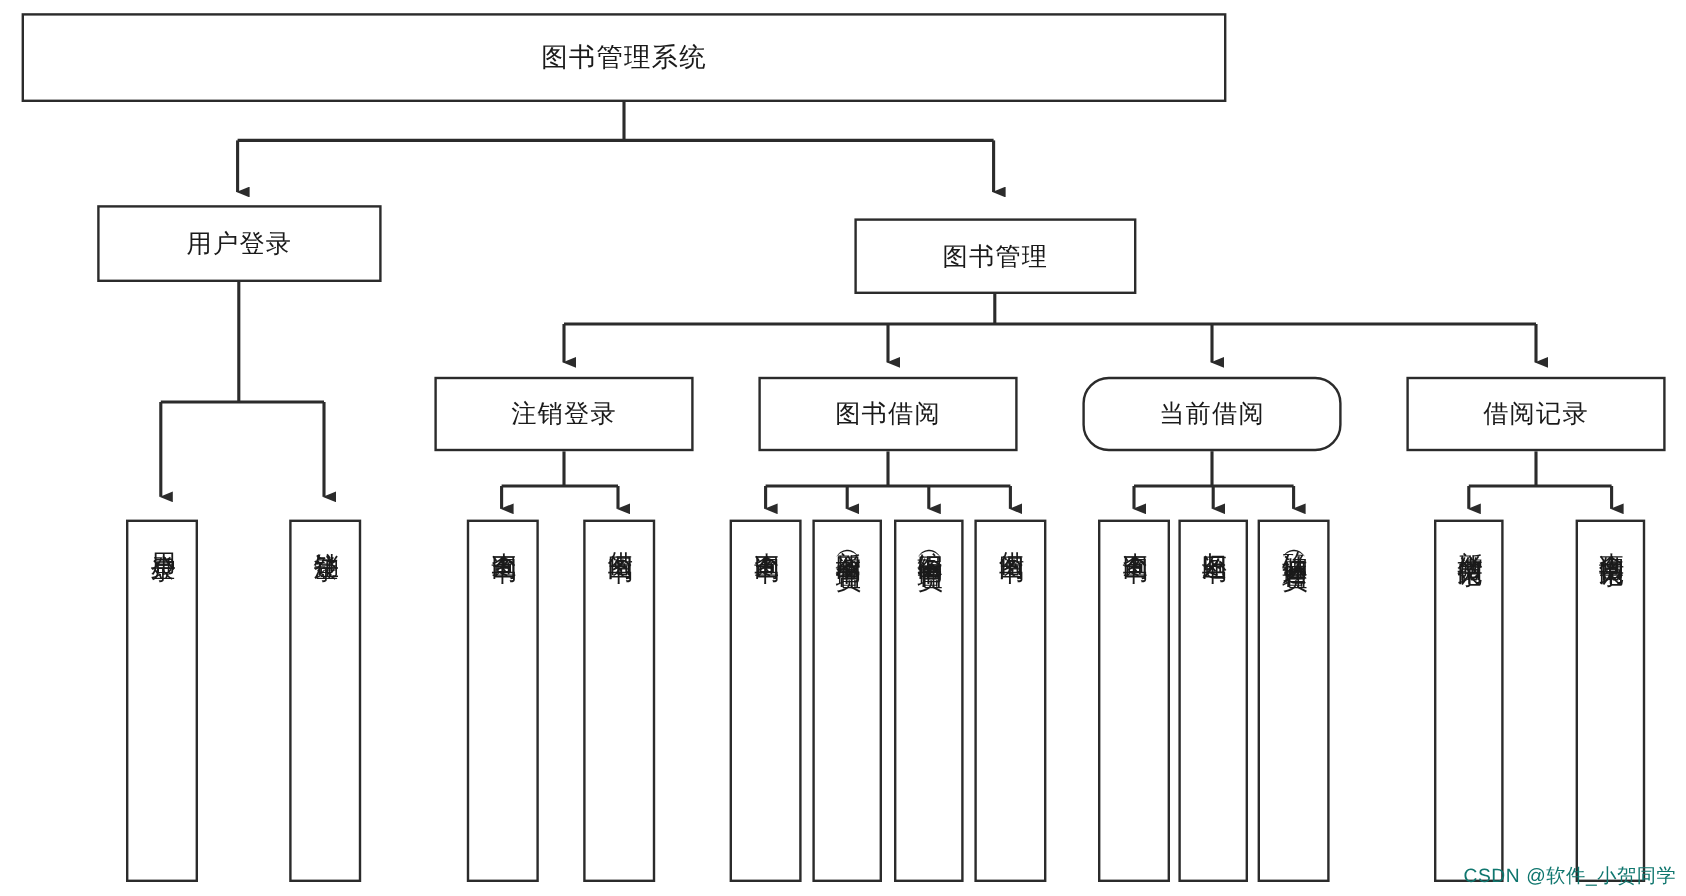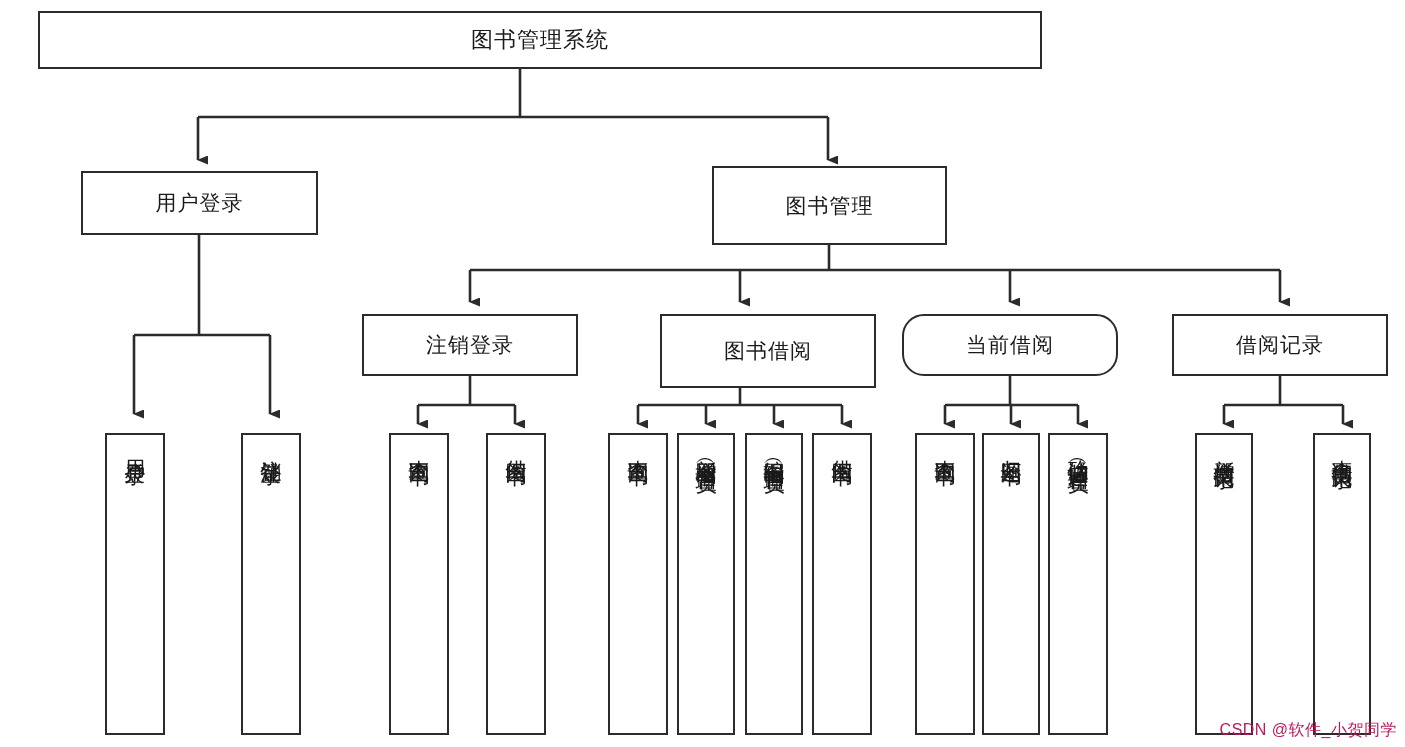--- a/index.html
+++ b/index.html
@@ -9,21 +9,21 @@
   svg#wires{position:absolute;left:0;top:0;width:1405px;height:747px;}
   .node{position:absolute;box-sizing:border-box;background:#ffffff;
         border:2.5px solid #2b2b2b;display:flex;align-items:center;
         justify-content:center;color:#1a1a1a;}
   .node.horiz{font-size:21px;letter-spacing:1px;}
   .node.vert{writing-mode:vertical-rl;text-orientation:upright;
              font-size:21px;letter-spacing:2px;padding-top:8px;
              justify-content:flex-start;align-items:center;line-height:1.05;}
   .node.root{font-size:22px;}
   .watermark{position:absolute;right:8px;bottom:6px;font-size:16px;
-             color:#be185d;letter-spacing:.5px;white-space:nowrap;}
+             color:#0f766e;letter-spacing:.5px;white-space:nowrap;}
 </style>
 </head>
 <body>
 
 <div id="stage">
 
   <svg id="wires" viewBox="0 0 1405 747" xmlns="http://www.w3.org/2000/svg">
     <defs>
       <marker id="arw" markerWidth="9" markerHeight="11" refX="4.5" refY="10" orient="auto" markerUnits="userSpaceOnUse">
         <path d="M0,0 L9,0 L4.5,11 Z" fill="#2b2b2b"></path>
@@ -66,27 +66,27 @@
       <path d="M1011,405 L1011,424" marker-end="url(#arw)"></path>
       <path d="M1078,405 L1078,424" marker-end="url(#arw)"></path>
 
       <path d="M1280,376 L1280,405"></path>
       <path d="M1224,405 L1343,405"></path>
       <path d="M1224,405 L1224,424" marker-end="url(#arw)"></path>
       <path d="M1343,405 L1343,424" marker-end="url(#arw)"></path>
     </g>
   </svg>
 
-  <div class="node horiz root" style="left:18px;top:11px;width:1004px;height:58px;margin-left:20px;">图书管理系统</div>
+  <div class="node horiz root" style="left:18px;top:11px;width:1004px;height:74px;">图书管理系统</div>
 
   <div class="node horiz" style="left:81px;top:171px;width:237px;height:64px;">用户登录</div>
-  <div class="node horiz" style="left:712px;top:166px;width:235px;height:79px;">图书管理</div>
+  <div class="node horiz" style="left:712px;top:182px;width:235px;height:63px;">图书管理</div>
 
   <div class="node horiz" style="left:362px;top:314px;width:216px;height:62px;">注销登录</div>
-  <div class="node horiz" style="left:632px;top:314px;width:216px;height:74px;margin-left:28px;">图书借阅</div>
+  <div class="node horiz" style="left:632px;top:314px;width:216px;height:62px;">图书借阅</div>
   <div class="node horiz" style="left:902px;top:314px;width:216px;height:62px;border-radius:22px;">当前借阅</div>
   <div class="node horiz" style="left:1172px;top:314px;width:216px;height:62px;">借阅记录</div>
 
   <div class="node vert" style="left:105px;top:433px;width:60px;height:302px;">用户登录</div>
   <div class="node vert" style="left:241px;top:433px;width:60px;height:302px;">注销登录</div>
 
   <div class="node vert" style="left:389px;top:433px;width:60px;height:302px;">查询图书</div>
   <div class="node vert" style="left:486px;top:433px;width:60px;height:302px;">借阅图书</div>
 
   <div class="node vert" style="left:608px;top:433px;width:60px;height:302px;">查询图书</div>

